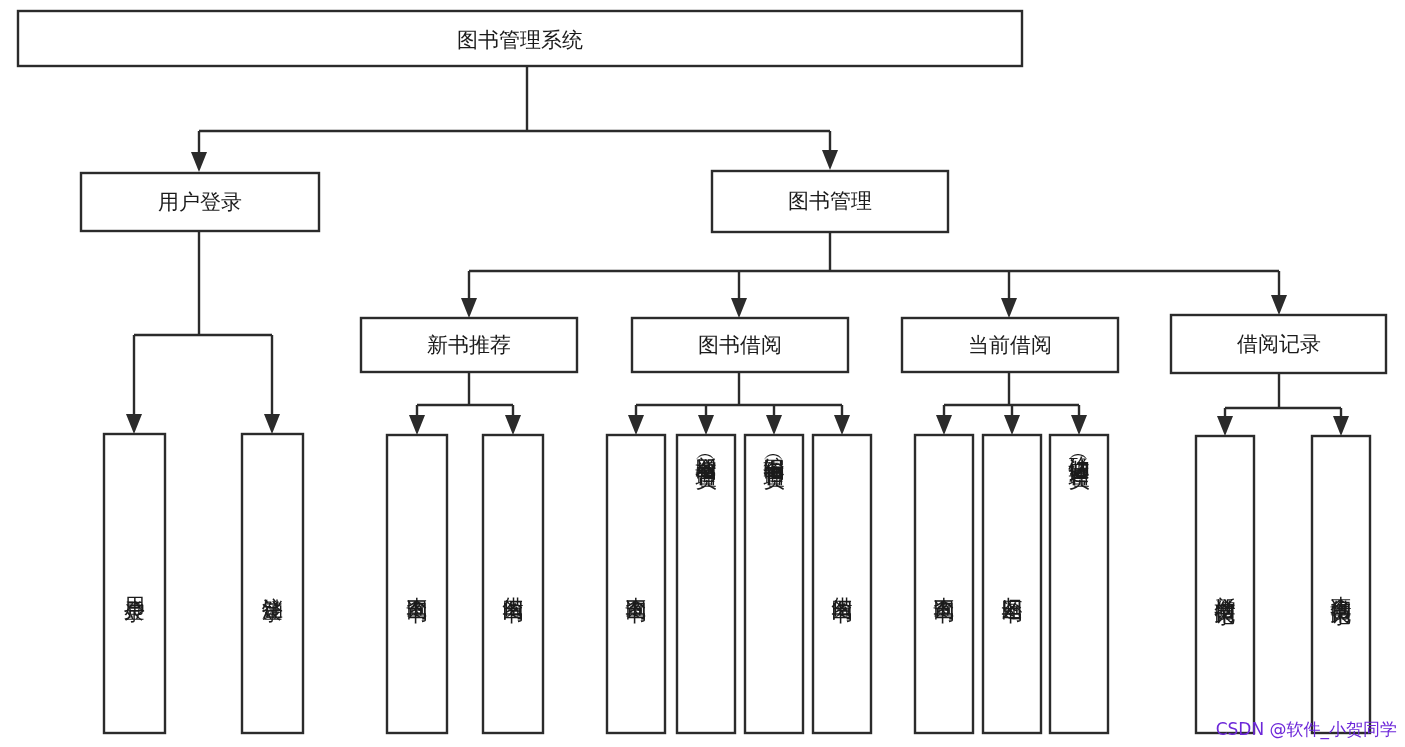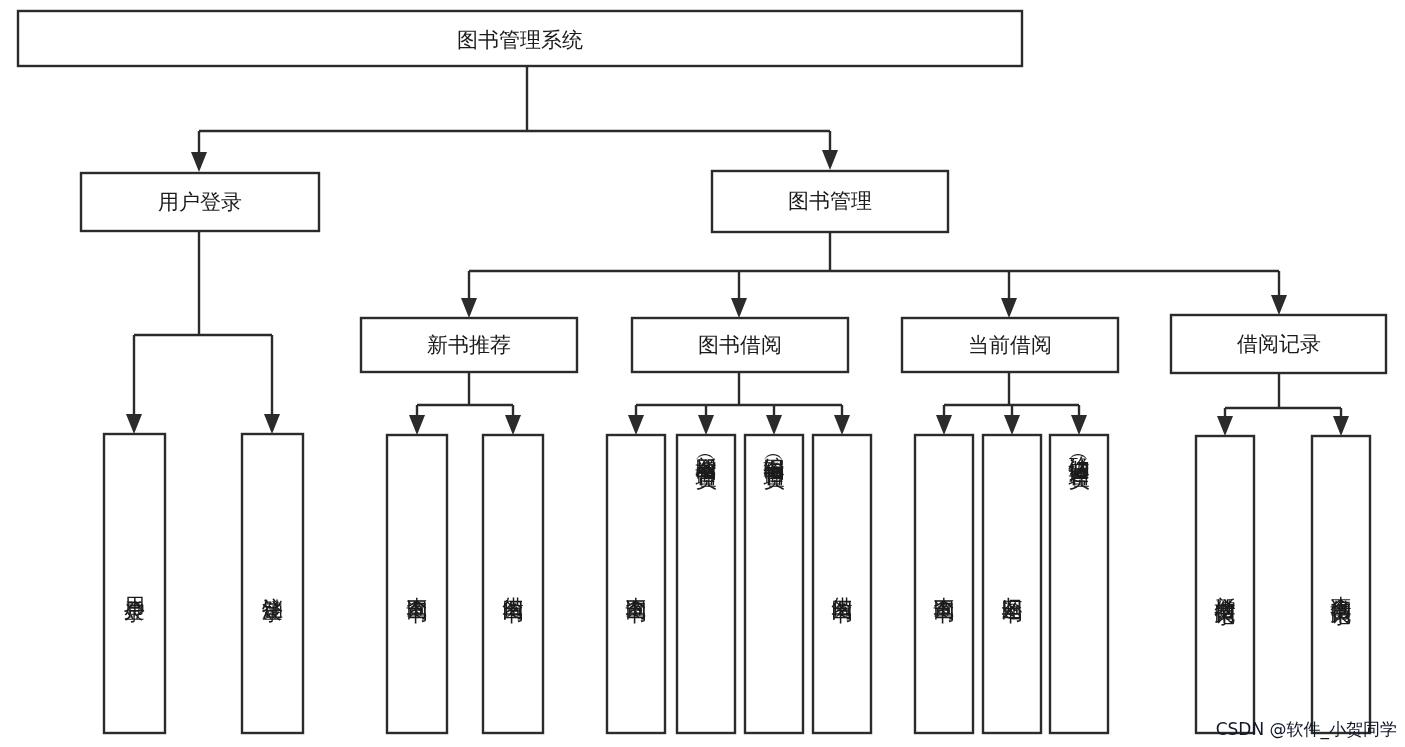--- a/index.html
+++ b/index.html
@@ -55,21 +55,21 @@
     writing-mode: vertical-rl;
     text-orientation: upright;
     letter-spacing: 2px;
   }
   .watermark {
     position: absolute;
     right: 8px;
     bottom: 6px;
     font-family: "DejaVu Sans", "Liberation Sans", sans-serif;
     font-size: 17px;
-    color: #0f172a;
+    color: #6d28d9;
     white-space: nowrap;
     pointer-events: none;
   }
 </style>
 </head>
 <body>
 
 <div id="diagram-root">
 
   <svg class="diagram-canvas" viewBox="0 0 1405 747">

